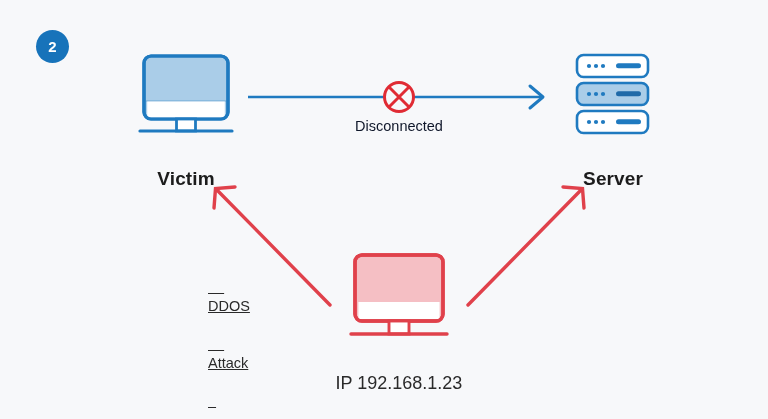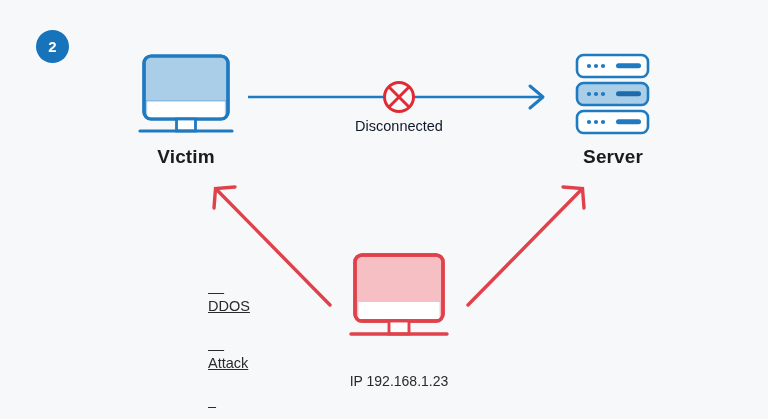--- a/index.html
+++ b/index.html
@@ -31,23 +31,24 @@
   .lbl {
     position: absolute;
     white-space: pre;
     color: #1c1c1c;
     text-align: center;
   }
   .lbl-node {
     font-size: 19px;
     font-weight: bold;
     letter-spacing: 0.1px;
+    margin-top: 22px;
   }
   .lbl-sub {
-    font-size: 14px;
+    font-size: 18px;
     font-weight: normal;
     color: #2a2a2a;
   }
   .lbl-edge {
     font-size: 14.5px;
     font-weight: normal;
     color: #0f172a;
   }
   .lbl-edge-multi {
     font-size: 14.5px;

